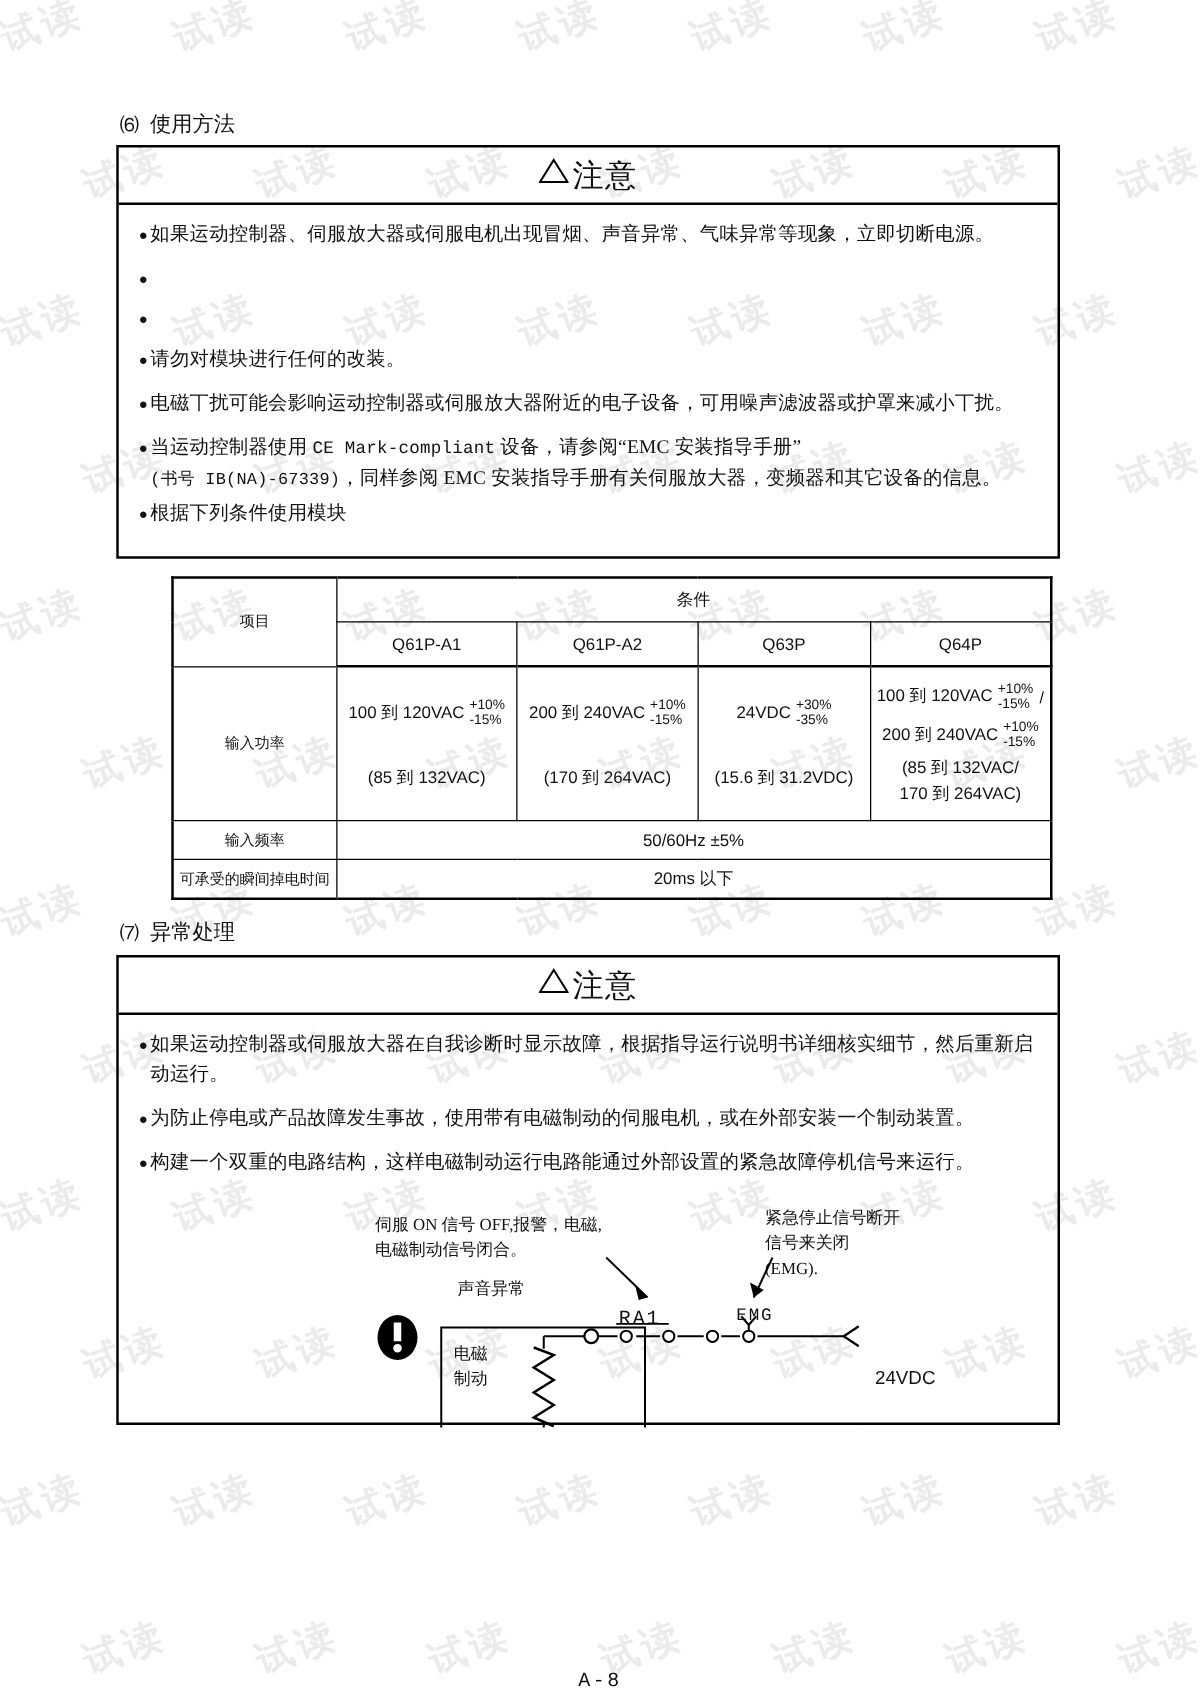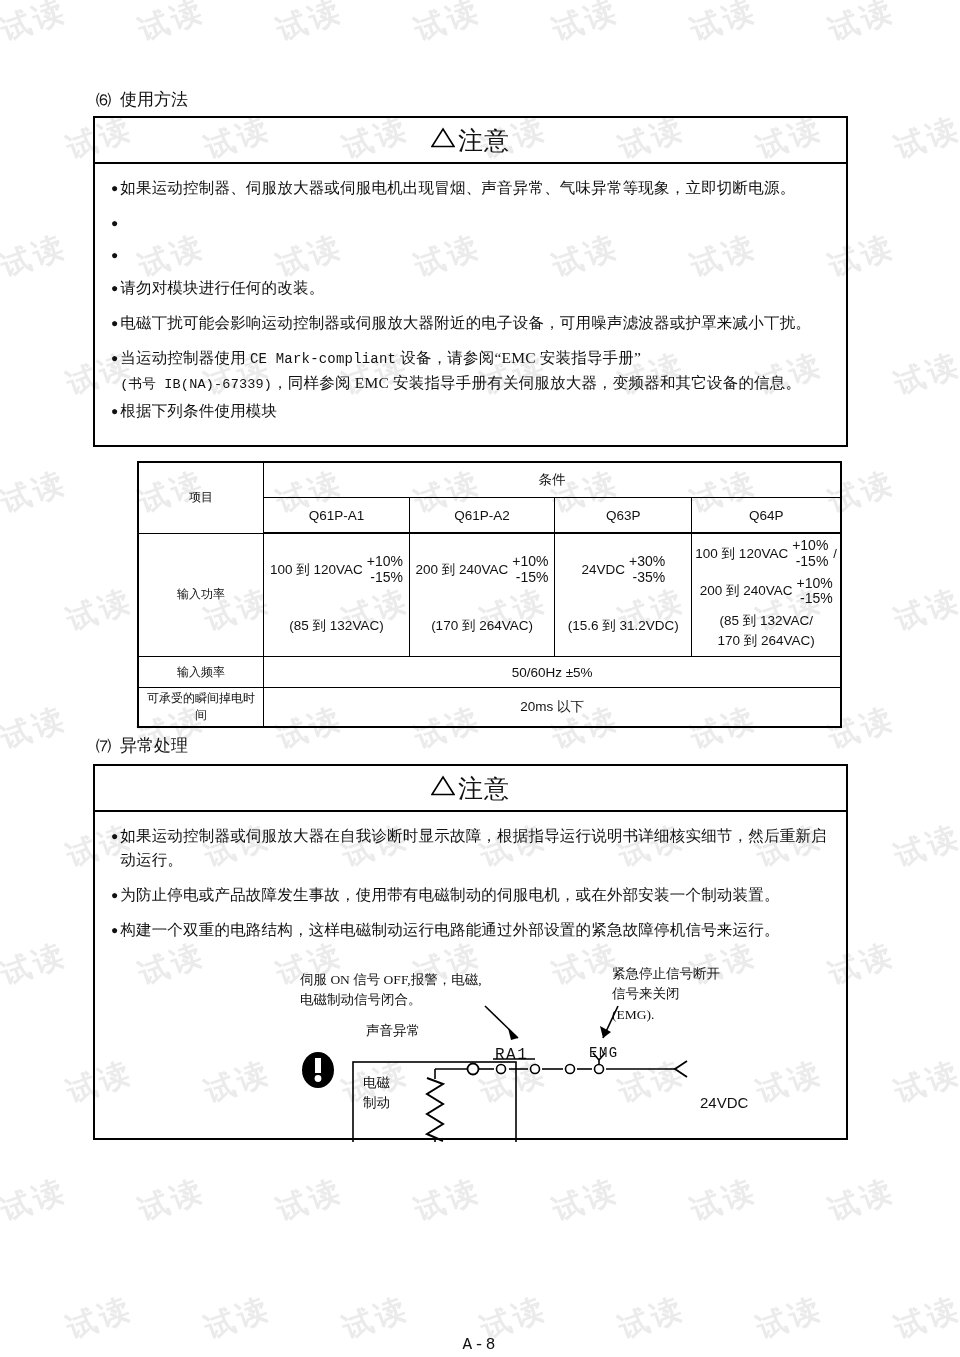--- a/index.html
+++ b/index.html
@@ -142,25 +142,24 @@
   }
   .volt-line {
     display: flex;
     align-items: center;
     justify-content: center;
     white-space: nowrap;
   }
   .tol {
     display: inline-flex;
     flex-direction: column;
-    font-size: 14px;
+    font-size: 11px;
     line-height: 1.12;
     margin-left: 4px;
     text-align: left;
-    align-items: flex-end;
   }
   .slash-after { margin-left: 5px; font-size: 13px; }
   .paren-line { display: block; white-space: nowrap; }
 
   
   .diagram-wrap {
     position: absolute;
   }
   .diag-label {
     position: absolute;

